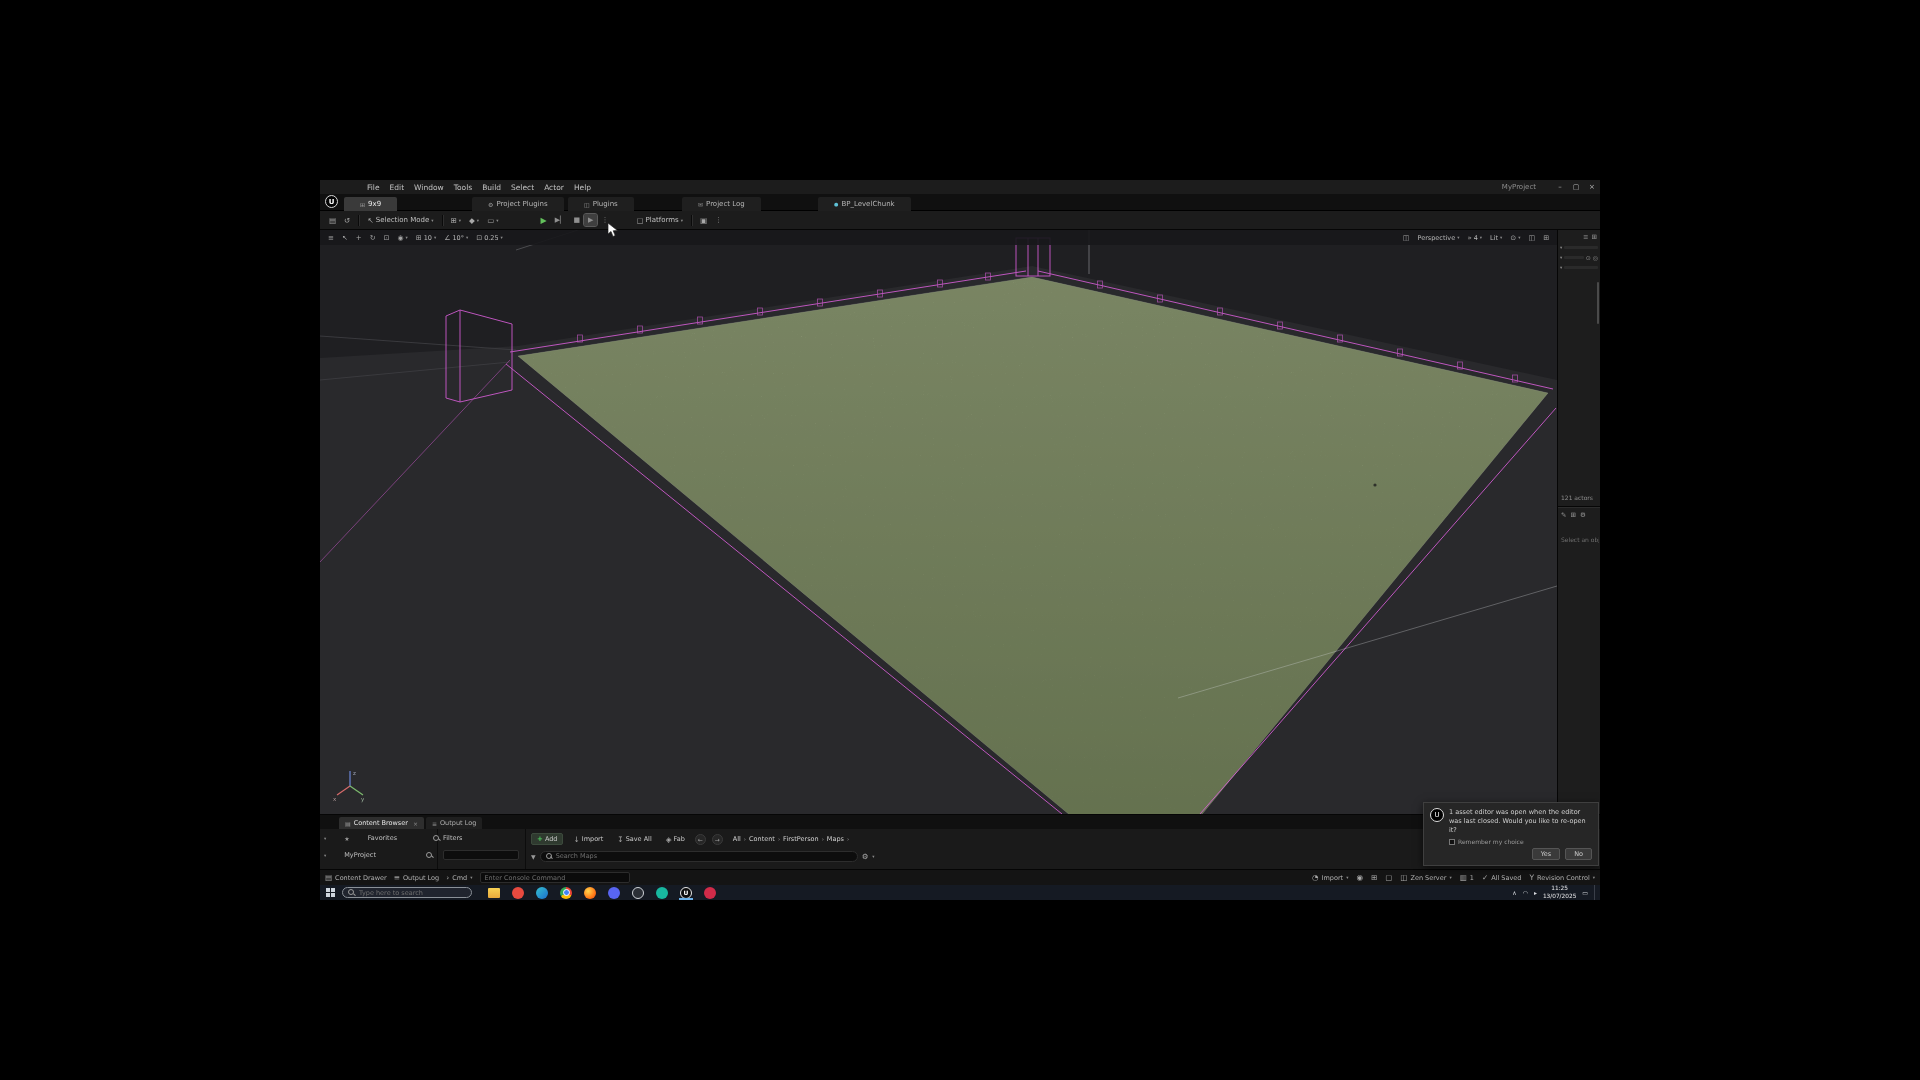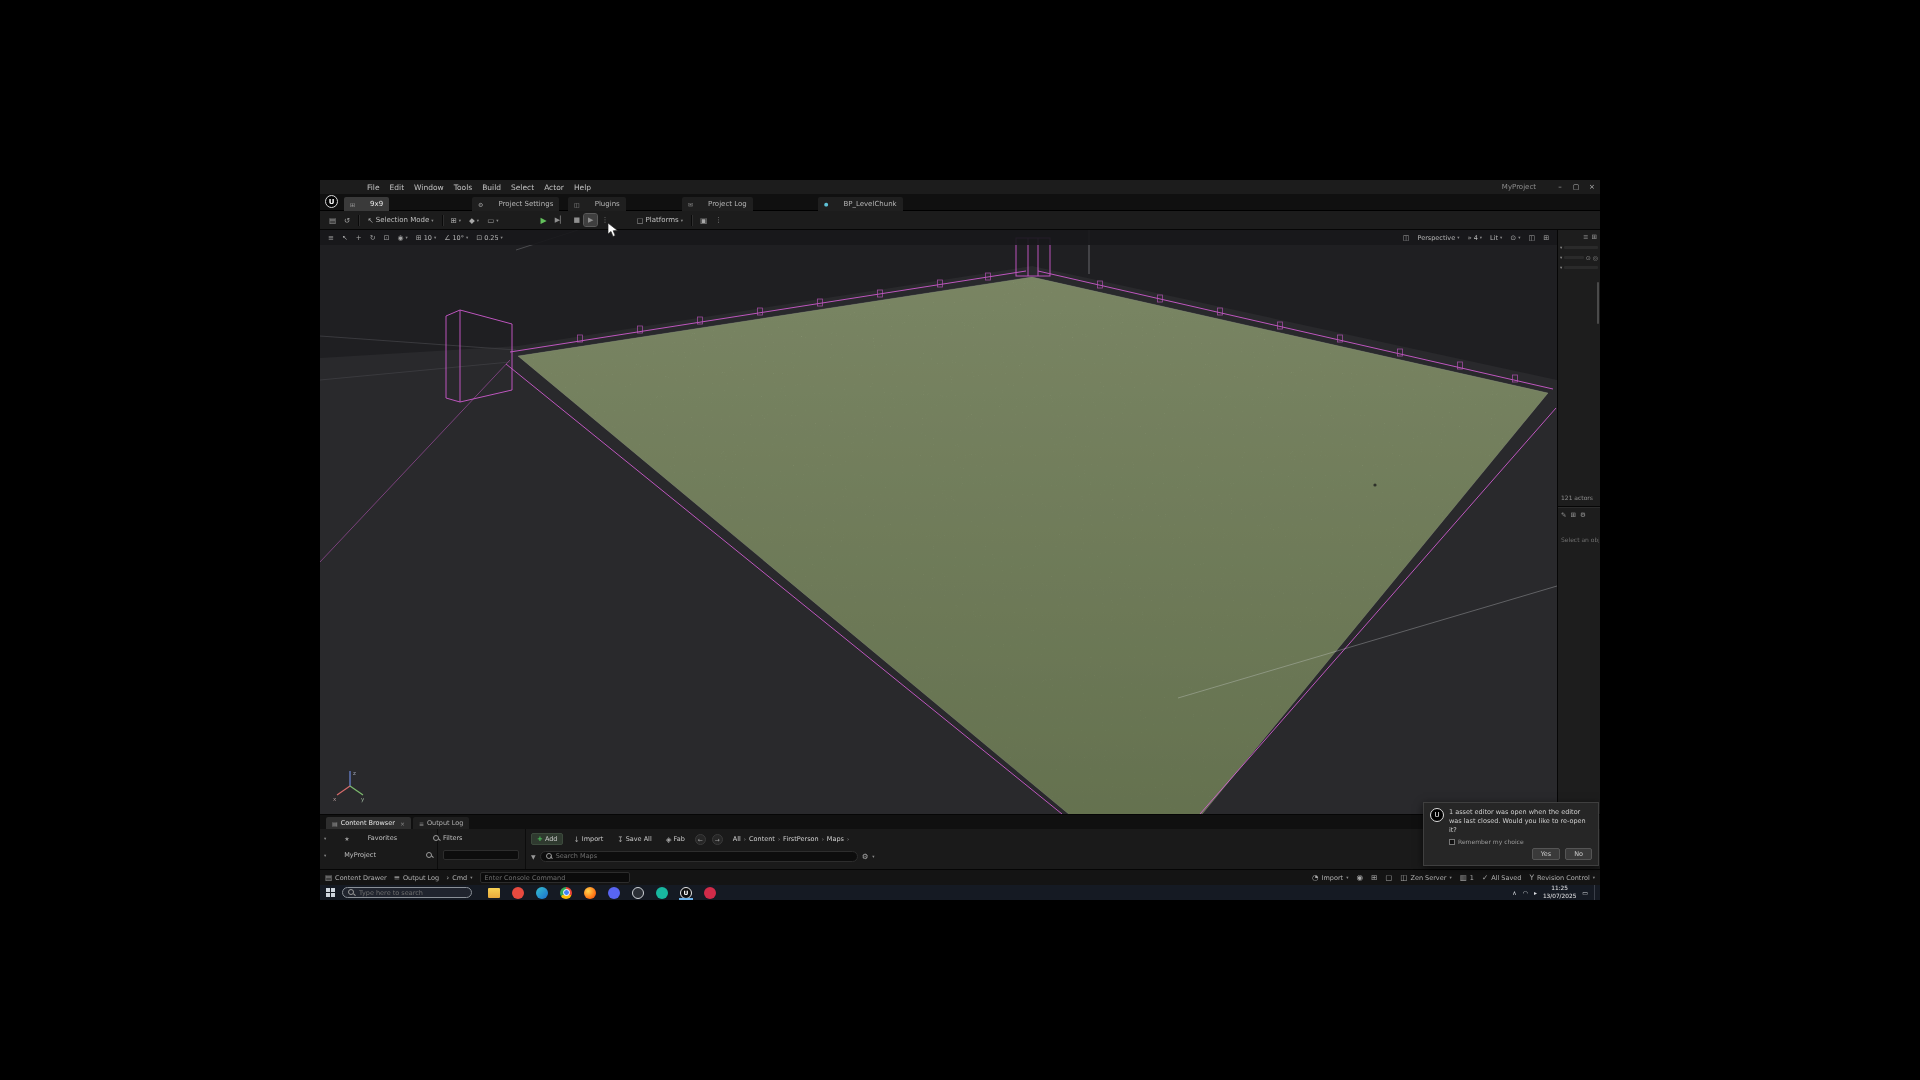--- a/index.html
+++ b/index.html
@@ -10,21 +10,21 @@
   .titlebar{position:absolute;top:0;left:0;right:0;height:14px;background:#1c1c1c;display:flex;align-items:center;font-size:7.5px;color:#c2c2c2}
   .menus{display:flex;margin-left:42px}
   .menu-item{padding:0 5px}
   .tb-right{margin-left:auto;display:flex;align-items:center}
   .proj-name{color:#8f8f8f;font-size:7px;margin-right:16px}
   .win-btn{width:16px;text-align:center;font-size:7px;color:#b5b5b5}
 
   
   .tabbar{position:absolute;top:14px;left:0;right:0;height:17px;background:#101010;border-bottom:1px solid #000}
   .ue-badge{position:absolute;left:5px;top:1px;width:13px;height:13px;border-radius:50%;background:#050505;border:1px solid #d8d8d8;color:#fff;font-size:7px;font-weight:bold;display:flex;align-items:center;justify-content:center}
-  .tab{position:absolute;top:3px;height:14px;display:flex;align-items:center;gap:15px;padding:0 6px;font-size:7px;color:#b5b5b5;background:#1f1f1f;border-radius:2px 2px 0 0;white-space:nowrap}
+  .tab{position:absolute;top:3px;height:14px;display:flex;align-items:center;gap:3px;padding:0 16px;font-size:7px;color:#b5b5b5;background:#1f1f1f;border-radius:2px 2px 0 0;white-space:nowrap}
   .tab.active{background:#3a3a3a;color:#eaeaea}
   .ticon{font-size:6px;color:#9a9a9a}
   .ticon.bp{color:#5ec1d6;font-size:5px}
   .tclose{font-size:6px;color:#8a8a8a;margin-left:2px}
 
   
   .main-toolbar{position:absolute;top:31px;left:0;right:0;height:19px;background:#1c1c1c;border-bottom:1px solid #060606;display:flex;align-items:center;padding:0 5px;font-size:7px;color:#c0c0c0}
   .tbtn{display:flex;align-items:center;gap:2px;padding:2px 4px;border-radius:2px;position:relative}
   .i{font-size:7.5px;color:#a8a8a8}
   .caret{font-size:4.5px;color:#8a8a8a}
@@ -49,21 +49,21 @@
   .rp-dash{flex:1;height:3px;background:#2a2a2a;border-radius:1px}
   .rp-ico{font-size:6px}
   .rp-scroll{position:absolute;right:1px;top:52px;width:2px;height:42px;background:#4a4a4a;border-radius:1px}
   .rp-count{position:absolute;top:264px;left:3px;right:2px;white-space:nowrap;overflow:hidden;color:#8f8f8f}
   .rp-div{position:absolute;top:276px;left:0;right:0;height:1px;background:#060606;box-shadow:0 1px 0 #2c2c2c}
   .rp-icons{position:absolute;top:281px;left:3px;display:flex;gap:4px;font-size:6.5px;color:#9a9a9a}
   .rp-hint{position:absolute;top:306px;left:3px;right:1px;white-space:nowrap;overflow:hidden;color:#6f6f6f}
 
   
   .cb{position:absolute;top:634px;left:0;right:0;height:55px;background:#1a1a1a;border-top:1px solid #060606}
-  .cb-tabs{height:14px;background:#101010;display:flex;align-items:flex-end;padding-left:6px;gap:2px}
+  .cb-tabs{height:14px;background:#101010;display:flex;align-items:flex-end;padding-left:19px;gap:2px}
   .cb-tab{height:12px;display:flex;align-items:center;gap:3px;padding:0 6px;font-size:6.5px;color:#b0b0b0;background:#1f1f1f;border-radius:2px 2px 0 0}
   .cb-tab.active{background:#2e2e2e;color:#e5e5e5}
   .cb-body{display:flex;height:41px}
   .cb-left{width:118px;border-right:1px solid #0c0c0c;padding:2px 4px;display:flex;flex-direction:column;gap:3px}
   .cb-row{display:flex;align-items:center;gap:18px;font-size:6.5px;color:#c0c0c0;height:14px}
   .sp{flex:1}
   .cb-filters{width:88px;border-right:1px solid #0c0c0c;padding:2px 5px;display:flex;flex-direction:column;gap:3px}
   .cb-main{flex:1;padding:2px 5px;display:flex;flex-direction:column;gap:2px}
   .cb-btnrow{display:flex;align-items:center;gap:6px;height:16px;font-size:6.5px;color:#c8c8c8}
   .add-btn{display:flex;align-items:center;gap:2px;background:#2f3a2f;border:1px solid #3c4a3c;border-radius:2px;padding:1px 5px}
@@ -150,21 +150,21 @@
   </div>
 
   <div class="tabbar">
     <div class="ue-badge">U</div>
     <div class="tab active" style="left:24px">
       <span class="ticon">⊞</span>
       <span>9x9</span>
     </div>
     <div class="tab" style="left:152px">
       <span class="ticon">⚙</span>
-      <span>Project Settings</span>
+      <span>Project Plugins</span>
     </div>
     <div class="tab" style="left:248px">
       <span class="ticon">◫</span>
       <span>Plugins</span>
     </div>
     <div class="tab" style="left:362px">
       <span class="ticon">✉</span>
       <span>Project Log</span>
     </div>
     <div class="tab" style="left:498px">

